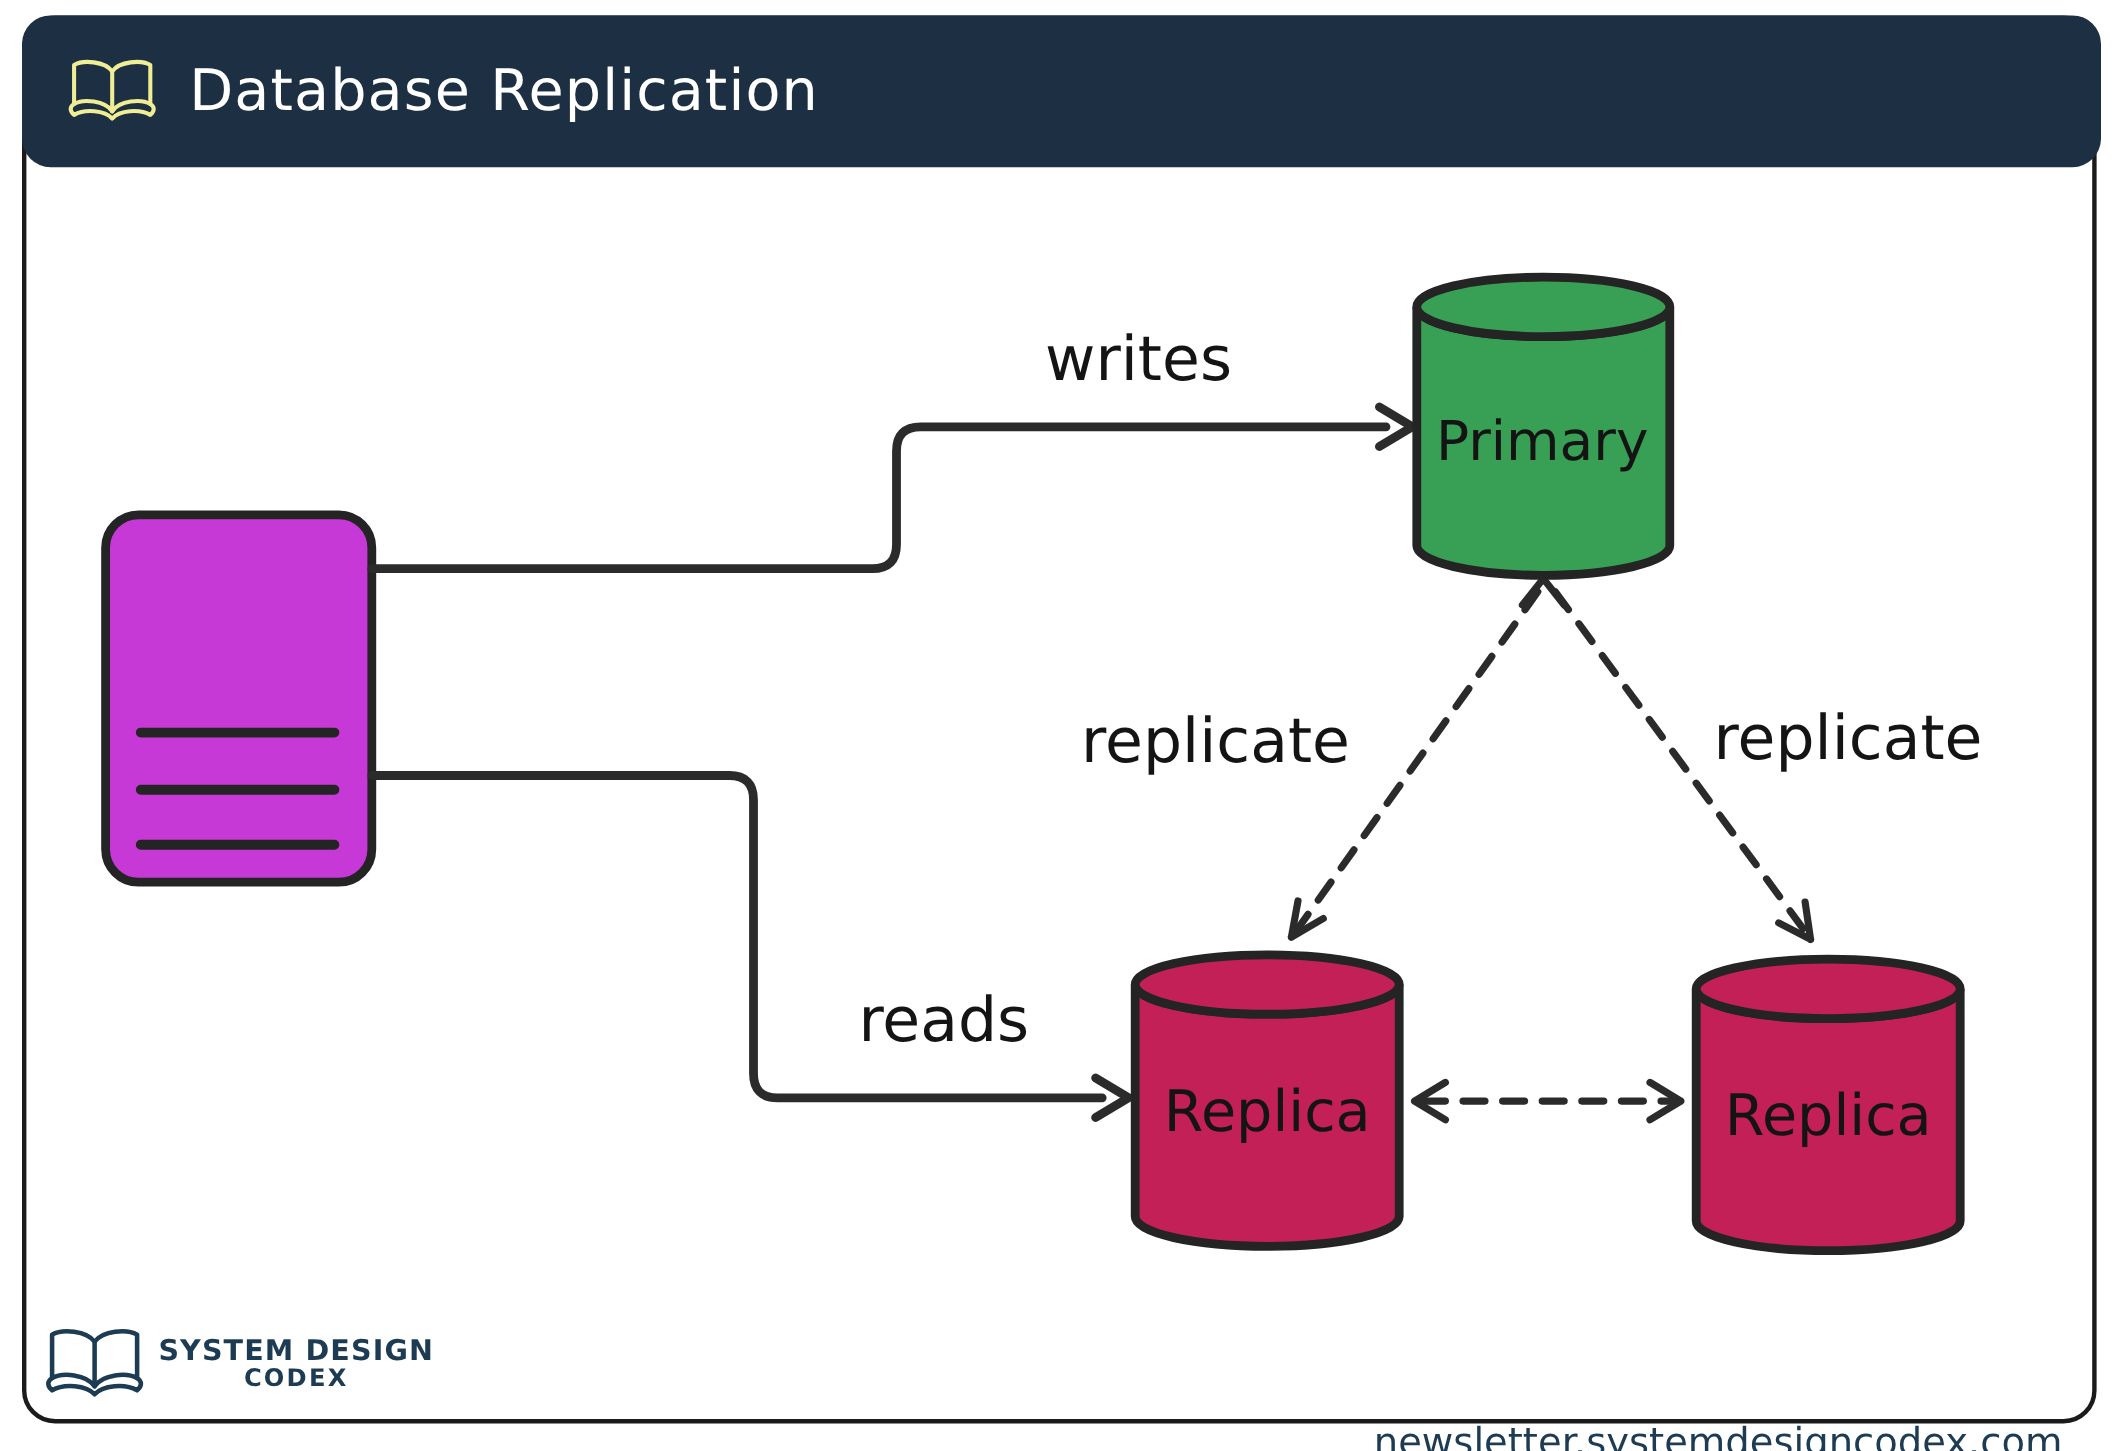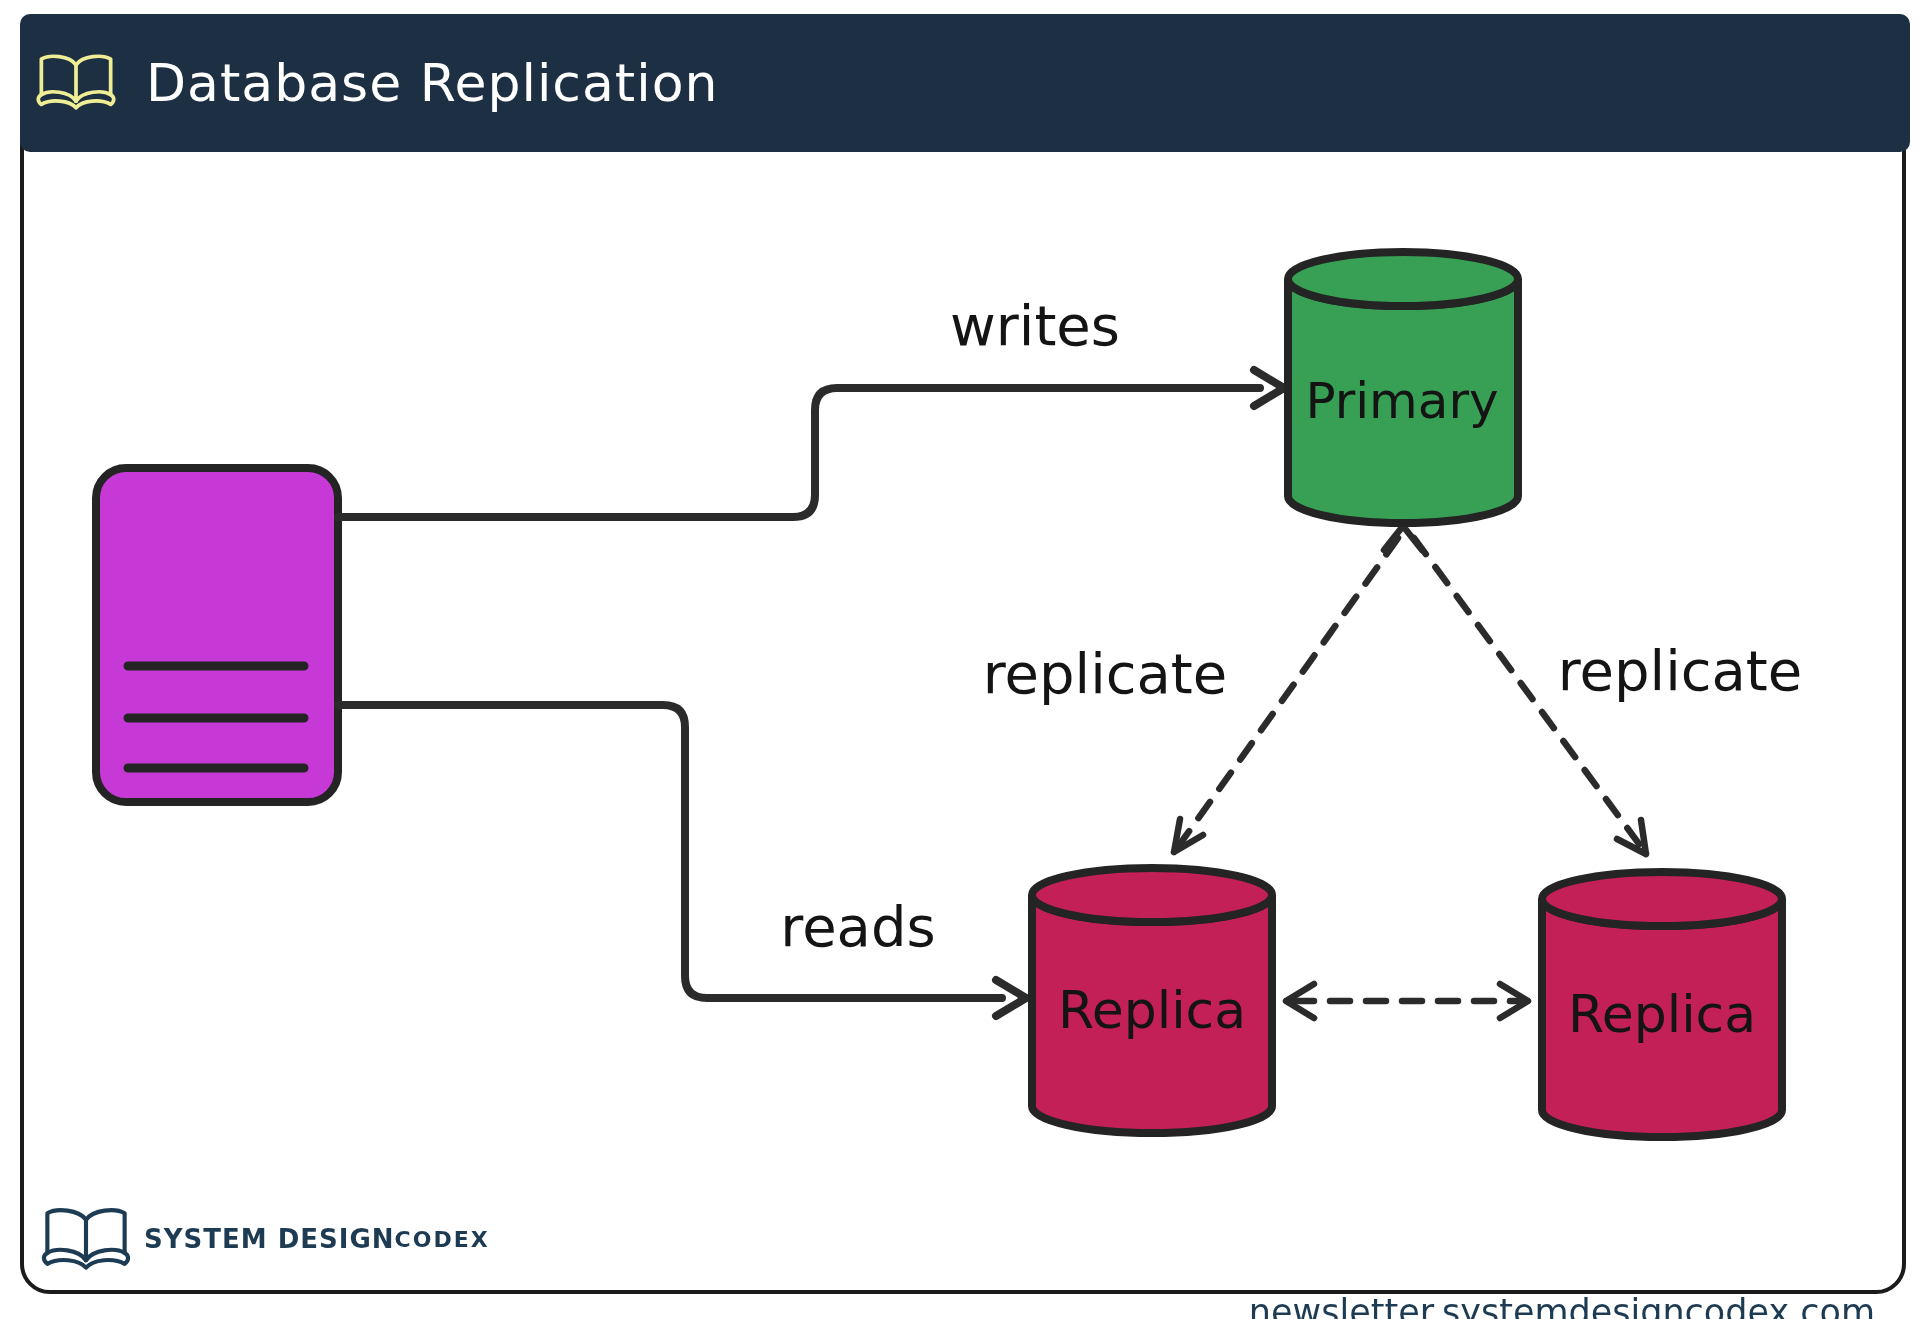--- a/index.html
+++ b/index.html
@@ -7,32 +7,32 @@
   .stage{position:relative;width:1929px;height:1319px;background:#ffffff;overflow:hidden;}
   .canvas{
     position:absolute;left:20px;top:14px;width:1886px;height:1280px;
     background:var(--c-canvas-bg,#fff);
     border:4px solid var(--c-canvas-border,#1b1b1b);
     border-radius:30px;box-sizing:border-box;
   }
   .header{
     position:absolute;left:20px;top:14px;width:1890px;height:138px;
     background:var(--c-header-bg,#1d2f42);
-    border-radius:10px;box-sizing:border-box;
-    display:flex;align-items:center;padding:0 12px;gap:26px;
+    border-radius:26px;box-sizing:border-box;
+    display:flex;align-items:center;padding:0 38px;gap:26px;
   }
   .header .title{
     color:var(--c-title,#fff);font-size:52px;font-weight:500;letter-spacing:1px;
   }
   .diagram-svg{position:absolute;left:0;top:0;width:1929px;height:1319px;}
   .footer-logo{
     position:absolute;left:40px;top:1200px;display:flex;align-items:center;gap:12px;
   }
   .footer-logo .logo-text{
-    display:flex;flex-direction:row;align-items:center;line-height:1.05;
+    display:flex;flex-direction:column;align-items:center;line-height:1.05;
     color:var(--c-footer,#1d3c53);font-weight:bold;
   }
   .footer-logo .logo-line1{font-size:26px;letter-spacing:1px;}
   .footer-logo .logo-line2{font-size:22px;letter-spacing:2px;}
   .footer-url{
     position:absolute;right:54px;top:1292px;
     color:var(--c-footer,#1d3c53);font-size:35px;font-weight:500;
   }
 </style>
 </head>

